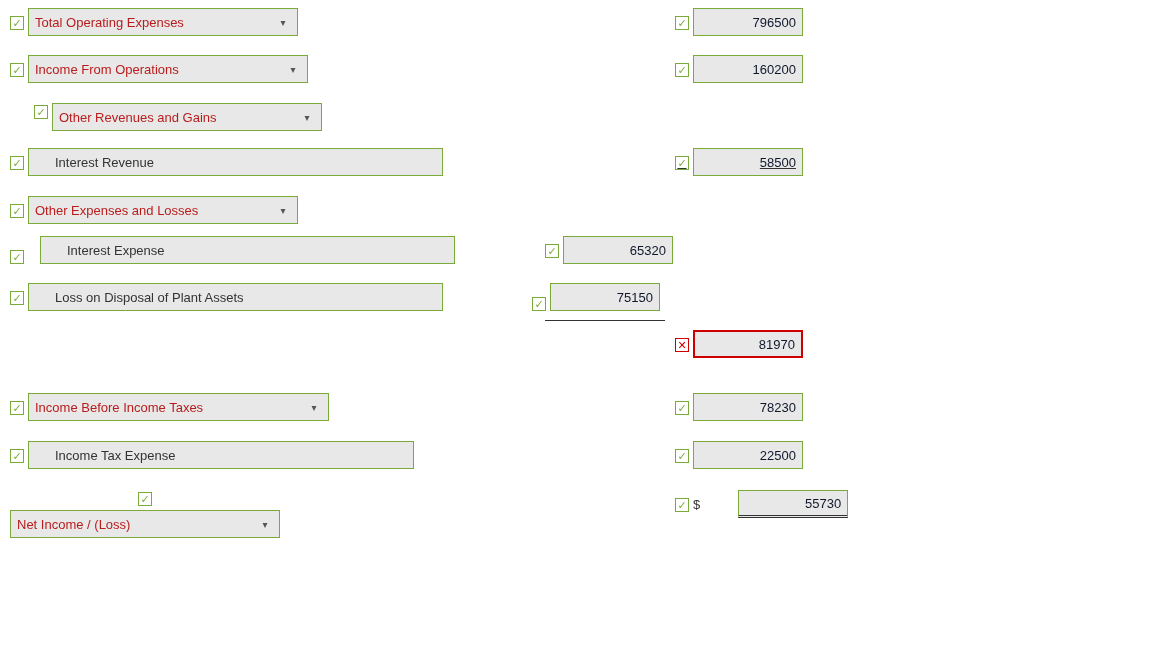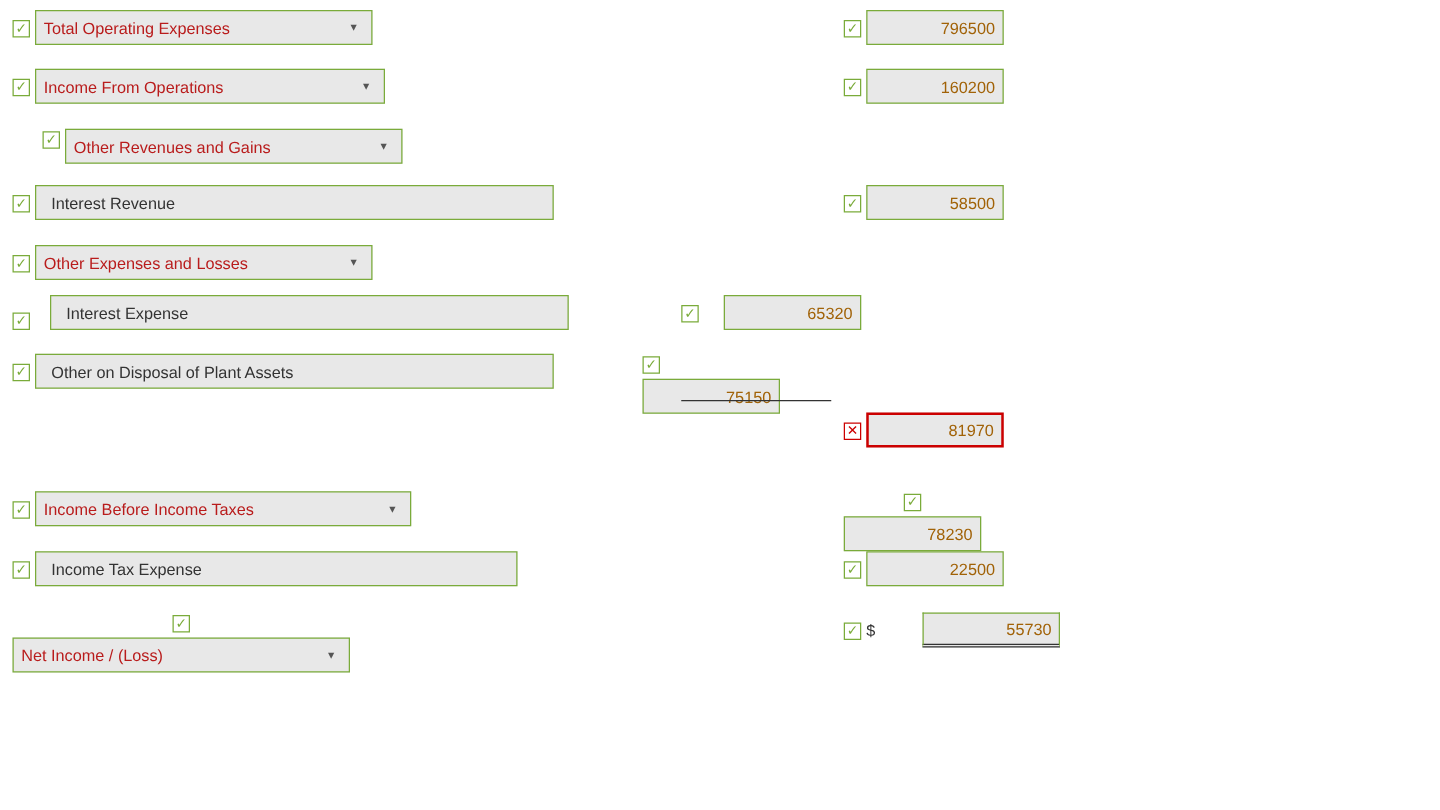--- a/index.html
+++ b/index.html
@@ -73,35 +73,35 @@
     
     .input-box {
       border: 1.5px solid #7aab3a;
       background: #e8e8e8;
       height: 28px;
       display: flex;
       align-items: center;
       justify-content: flex-end;
       padding: 0 6px;
       font-size: 13px;
-      color: #a16207;
+      color: #0f172a;
     }
     .input-box.error-box {
       border: 2px solid #cc0000;
       background: #e8e8e8;
     }
 
     
     .label-box {
       border: 1.5px solid #7aab3a;
       background: #e8e8e8;
       height: 28px;
       display: flex;
       align-items: center;
-      padding: 0 12px;
+      padding: 0 26px;
       font-size: 13px;
       color: #333;
     }
   </style>
 </head>
 <body>
 
 <div class="page">
 
   <div style="position:absolute; top:8px; left:10px; display:flex; align-items:center; gap:4px;">
@@ -139,55 +139,55 @@
       <span class="dropdown-arrow">▾</span>
     </div>
   </div>
 
   <div style="position:absolute; top:148px; left:10px; display:flex; align-items:center; gap:4px;">
     <div class="cb checked"></div>
     <div class="label-box" style="width:415px;">
       <span>Interest Revenue</span>
     </div>
   </div>
-  <div style="position:absolute; top:148px; left:675px; display:flex; align-items:center; gap:4px;">
+  <div style="position:absolute; top:148px; left:675px; display:flex; align-items:center; gap:4px;text-decoration:underline;">
     <div class="cb checked"></div>
     <div class="input-box" style="width:110px;">
       <span>58500</span>
     </div>
   </div>
 
   <div style="position:absolute; top:196px; left:10px; display:flex; align-items:center; gap:4px;">
     <div class="cb checked"></div>
     <div class="dropdown-box" style="width:270px;">
       <span class="label">Other Expenses and Losses</span>
       <span class="dropdown-arrow">▾</span>
     </div>
   </div>
 
   <div style="position:absolute; top:236px; left:10px; display:flex; align-items:flex-end; gap:16px;">
     <div class="cb checked"></div>
     <div class="label-box" style="width:415px;">
       <span>Interest Expense</span>
     </div>
   </div>
-  <div style="position:absolute; top:236px; left:545px; display:flex; align-items:center; gap:20px;">
+  <div style="position:absolute; top:236px; left:545px; display:flex; align-items:center; gap:4px;">
     <div class="cb checked"></div>
     <div class="input-box" style="width:110px;">
       <span>65320</span>
     </div>
   </div>
 
   <div style="position:absolute; top:283px; left:10px; display:flex; align-items:center; gap:4px;">
     <div class="cb checked"></div>
     <div class="label-box" style="width:415px;">
-      <span>Other on Disposal of Plant Assets</span>
-    </div>
-  </div>
-  <div style="position:absolute; top:283px; left:514px; display:flex; align-items:flex-start; gap:4px;flex-direction:column;">
+      <span>Loss on Disposal of Plant Assets</span>
+    </div>
+  </div>
+  <div style="position:absolute; top:283px; left:532px; display:flex; align-items:flex-end; gap:4px;">
     <div class="cb checked"></div>
     <div class="input-box" style="width:110px;">
       <span>75150</span>
     </div>
   </div>
 
   <div style="position:absolute; top:320px; left:545px; width:120px; border-bottom: 1.5px solid #333;"></div>
 
   <div style="position:absolute; top:330px; left:675px; display:flex; align-items:center; gap:4px;">
     <div class="cb error"></div>
@@ -196,21 +196,21 @@
     </div>
   </div>
 
   <div style="position:absolute; top:393px; left:10px; display:flex; align-items:center; gap:4px;">
     <div class="cb checked"></div>
     <div class="dropdown-box" style="width:301px;">
       <span class="label">Income Before Income Taxes</span>
       <span class="dropdown-arrow">▾</span>
     </div>
   </div>
-  <div style="position:absolute; top:393px; left:675px; display:flex; align-items:center; gap:4px;flex-direction:column;">
+  <div style="position:absolute; top:393px; left:675px; display:flex; align-items:center; gap:4px;">
     <div class="cb checked"></div>
     <div class="input-box" style="width:110px;">
       <span>78230</span>
     </div>
   </div>
 
   <div style="position:absolute; top:441px; left:10px; display:flex; align-items:center; gap:4px;">
     <div class="cb checked"></div>
     <div class="label-box" style="width:386px;">
       <span>Income Tax Expense</span>

